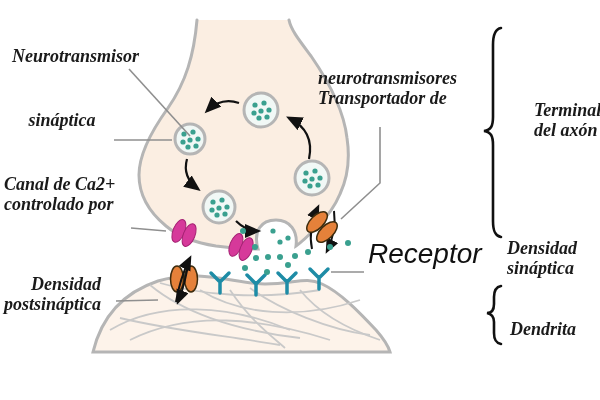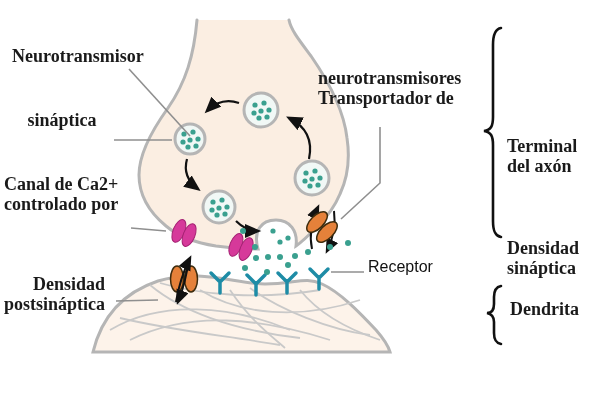--- a/index.html
+++ b/index.html
@@ -1,40 +1,41 @@
 <!DOCTYPE html>
 <html><head>
 <meta charset="utf-8">
 <style>
   html,body { margin:0; padding:0; background:#ffffff; }
   .stage {
     position:relative; width:600px; height:400px; overflow:hidden;
     background:#ffffff;
     font-family:"Liberation Serif", serif;
+    font-style:italic;
   }
   .stage svg { position:absolute; left:0; top:0; }
   .lbl {
     position:absolute; font-weight:700; font-size:18px; line-height:20px;
     color:#1a1a1a; white-space:nowrap;
   }
   .lbl span { display:block; }
   .lbl.center { text-align:center; }
   #label-neurotransmitter { left:12px;  top:46px; }
   #label-vesicle          { left:16px;  top:110px; width:92px; }
   #label-ca-channel       { left:4px;   top:174px; }
   #label-psd              { left:4px;   top:274px;text-align:right; }
   #label-transporter      { left:318px; top:68px; }
   #label-receptor {
-    left:368px; top:257px;
+    left:368px; top:244px;
     font-family:"Liberation Sans", sans-serif;
-    font-weight:400; font-size:16px; color:#111;
+    font-weight:400; font-size:28px; color:#111;
   }
-  #label-terminal  { left:507px; top:100px;margin-top:36px; }
+  #label-terminal  { left:534px; top:100px; }
   #label-cleft     { left:507px; top:238px; }
-  #label-dendrite  { left:510px; top:299px; }
+  #label-dendrite  { left:510px; top:319px; }
 </style>
 </head>
 <body>
 
 <div class="stage">
 
   <svg width="600" height="400" viewBox="0 0 600 400">
     <defs>
       <marker id="ah" orient="auto" markerWidth="9" markerHeight="8" refX="6" refY="3.2">
         <path d="M0,0 L7.5,3.2 L0,6.4 Z" fill="#111111"></path>

